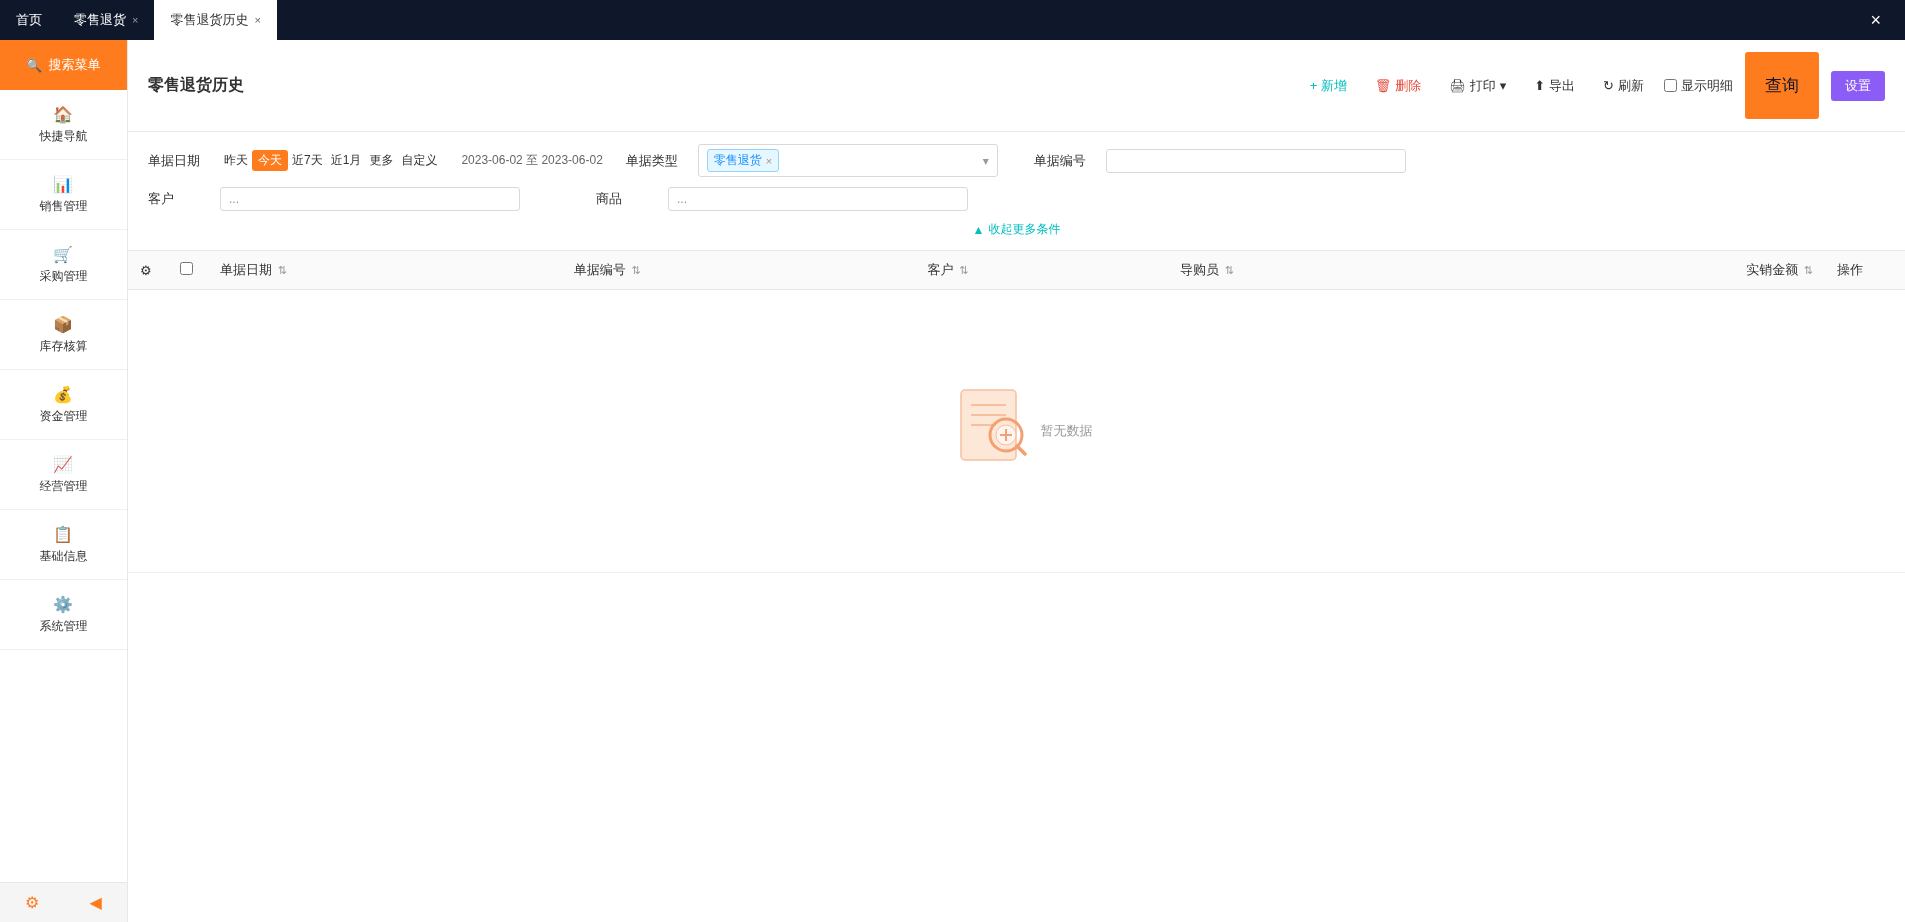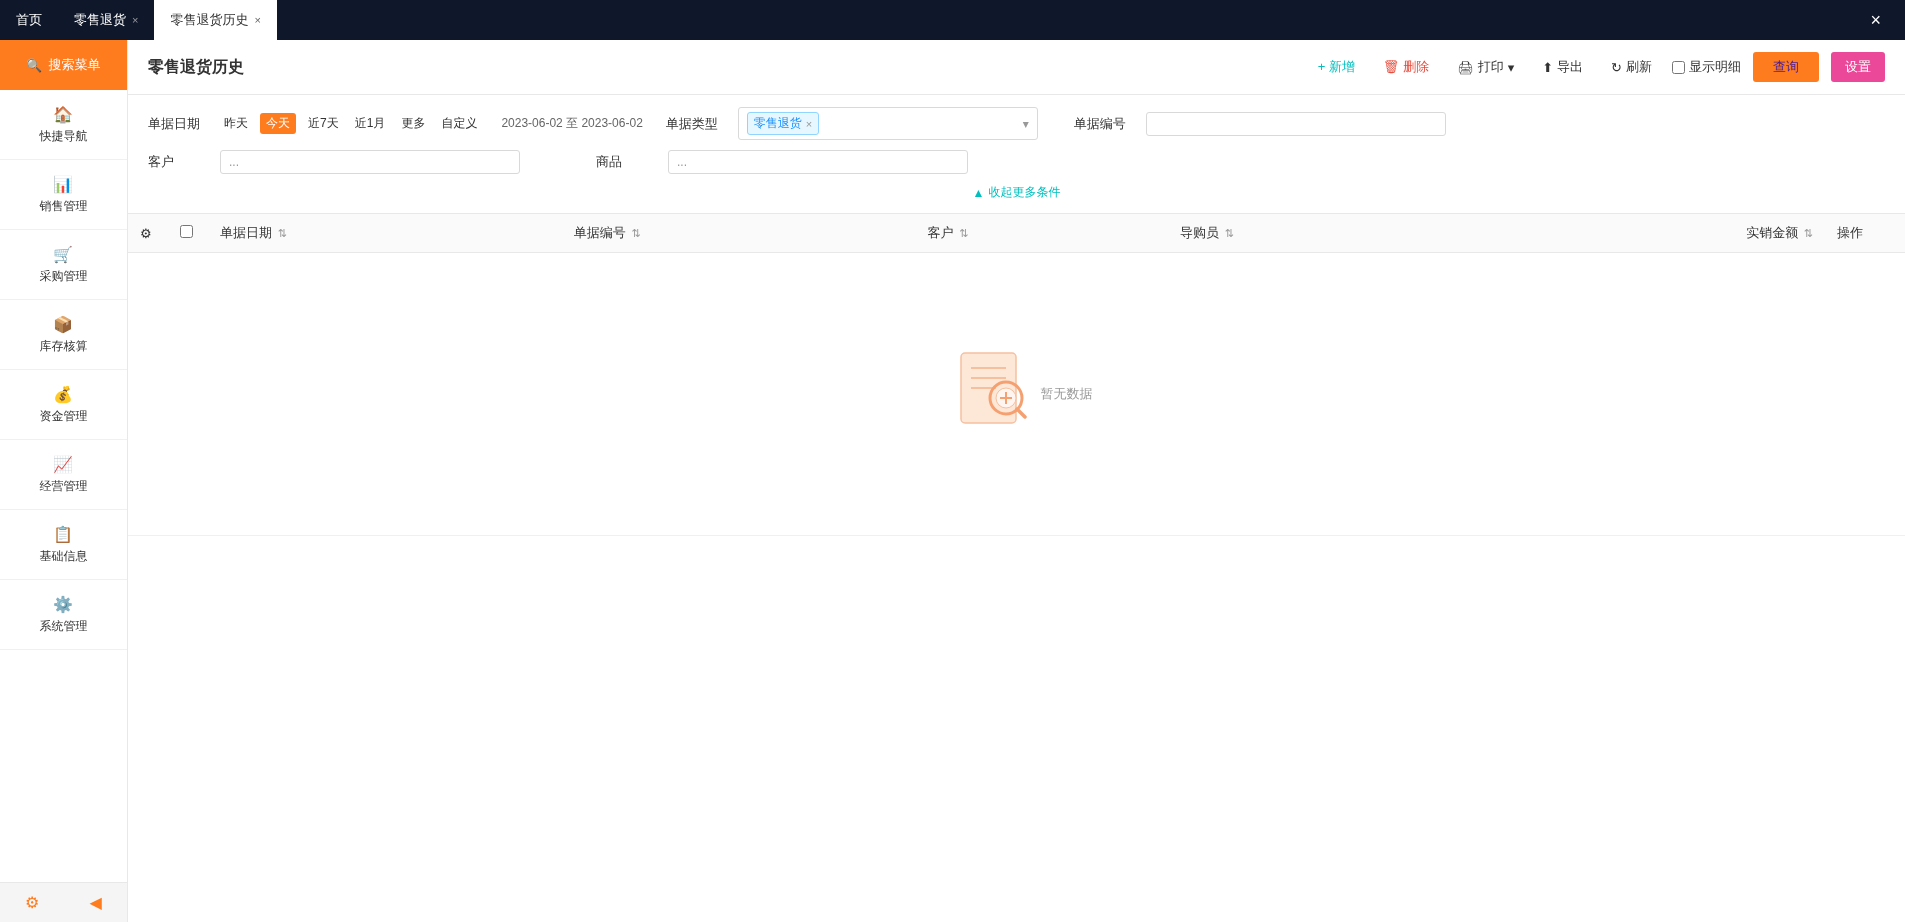--- a/index.html
+++ b/index.html
@@ -148,29 +148,29 @@
       gap: 4px;
       font-size: 13px;
       color: #333;
       cursor: pointer;
       padding: 4px 8px;
     }
     .btn-add { color: #00bfbf; }
     .btn-delete { color: #e74c3c; }
     .btn-primary {
       background: #ff7c1e;
-      color: #4c1d95;
+      color: #0f172a;
       border: none;
-      padding: 6px 20px;
-      border-radius: 3px;
-      cursor: pointer;
-      font-size: 13px;
+      padding: 22px 20px;
+      border-radius: 3px;
+      cursor: pointer;
+      font-size: 17px;
     }
     .btn-settings {
-      background: #ec4899;
+      background: #8b5cf6;
       color: #fff;
       border: none;
       padding: 6px 14px;
       border-radius: 3px;
       cursor: pointer;
       font-size: 13px;
     }
     .display-toggle {
       display: flex;
       align-items: center;
@@ -195,21 +195,20 @@
     }
     .filter-label {
       font-size: 13px;
       color: #333;
       white-space: nowrap;
       min-width: 56px;
     }
     .filter-date-options {
       display: flex;
       align-items: center;
-      gap: 8px;
     }
     .date-option {
       font-size: 12px;
       color: #333;
       cursor: pointer;
       padding: 2px 4px;
     }
     .date-option.active {
       background: #ff7c1e;
       color: #fff;

